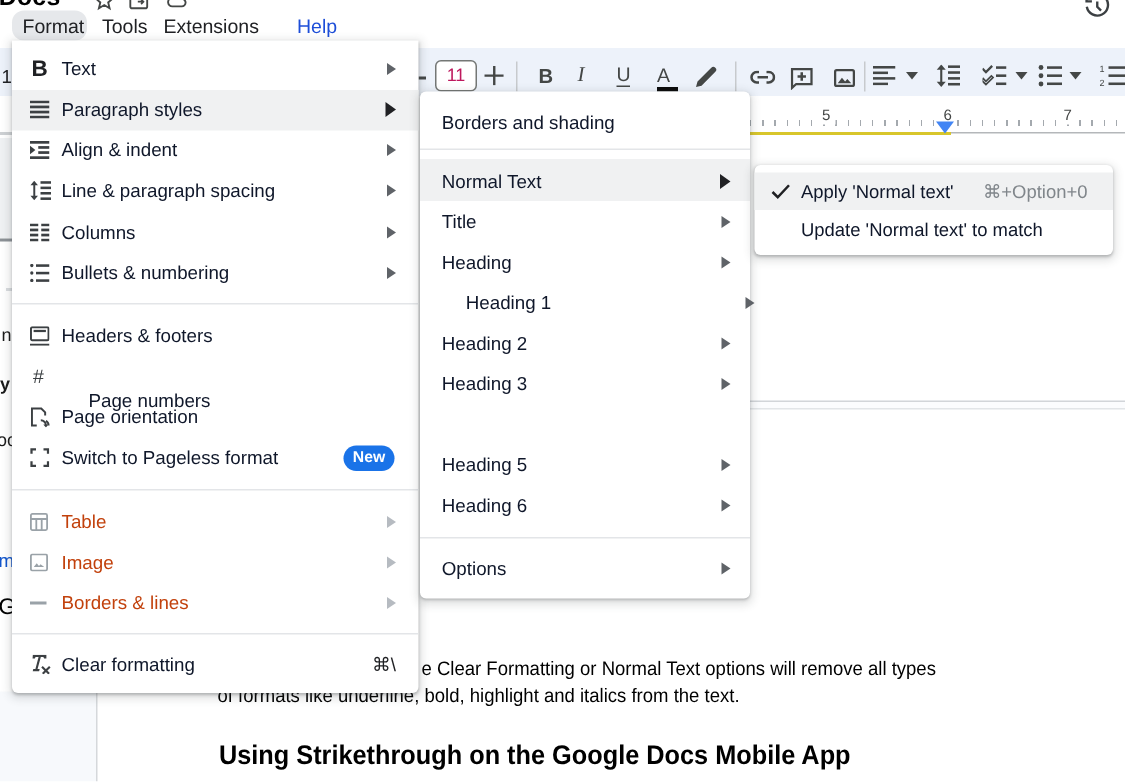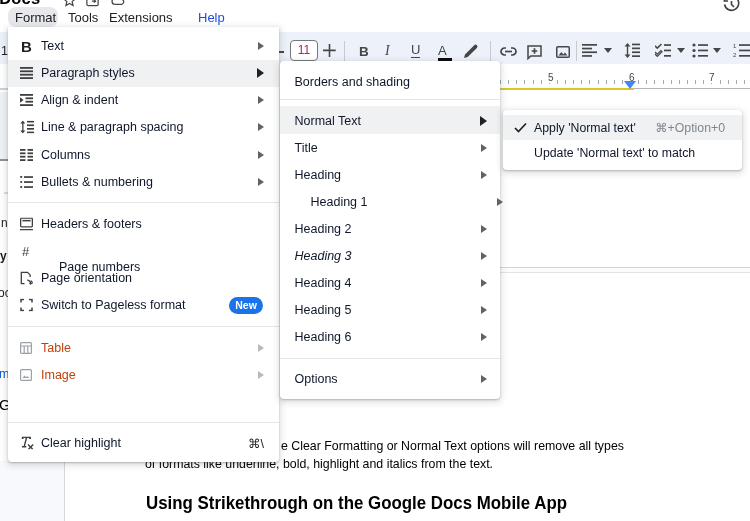--- a/index.html
+++ b/index.html
@@ -304,31 +304,36 @@
 
     <div class="mrow" style="top:334.5px;">
       <svg class="micon" style="left:12px;" width="12" height="12" viewBox="0 0 12 12" fill="none" stroke="#9aa2a8">
           <rect x="0.6" y="0.6" width="10.8" height="10.8" rx="1" stroke-width="1.2"></rect>
           <path d="M2.5 9l2-2.5 1.5 1.8 1-1.2L9.5 9z" fill="#9aa2a8" stroke="none"></path>
         </svg>
       <div class="mlabel dis" style="left:33px;">Image</div>
       <div class="arr dis" style="left:250px;"></div>
     </div>
 
+    <div class="mrow" style="top:361.5px;">
+      <div class="micon" style="left:12px;width:11px;height:2px;background:#9aa2a8;"></div>
+      <div class="mlabel dis" style="left:33px;">Borders &amp; lines</div>
+      <div class="arr dis" style="left:250px;"></div>
+    </div>
     <div class="sep" style="top:395px;"></div>
 
     <div class="mrow" style="top:403px;">
       <svg class="micon" style="left:12px;" width="14" height="13" viewBox="0 0 14 13">
           <g fill="#3c4043">
             <path d="M2 0h9.5v2.7h-1.6l-0.5-1.2H7.6L5.3 10h1.5L6.4 11.5H1.9L2.3 10h1.5L6 1.5H3.9L3.4 2.7H1.8z" transform="scale(0.95)"></path>
             <path d="M8.5 7.5l4.7 4.7-1 1-4.7-4.7z"></path>
             <path d="M12.2 7.5l-4.7 4.7 1 1 4.7-4.7z" transform="translate(0.5,0)"></path>
           </g>
         </svg>
-      <div class="mlabel" style="left:33px;">Clear highlight</div>
+      <div class="mlabel" style="left:33px;">Clear formatting</div>
       <div class="mlabel" style="left:240px;color:#202124;">⌘\</div>
     </div>
   </div>
 
   <div class="ab" id="menu2" style="left:280px;top:61px;width:220px;height:338px;background:#fff;border-radius:4px;
        box-shadow:0 2px 6px 2px rgba(60,64,67,.15),0 1px 2px rgba(60,64,67,.3);">
     <div class="hl" style="top:45px;height:28px;"></div>
     <div class="mrow" style="top:7.5px;">
         <div class="mlabel" style="left:14.5px;">Borders and shading</div>
       </div>
@@ -347,25 +352,21 @@
       </div>
     <div class="mrow" style="top:128px;margin-left:16px;">
         <div class="mlabel" style="left:14.5px;">Heading 1</div>
         <div class="arr" style="left:201px;"></div>
       </div>
     <div class="mrow" style="top:155px;">
         <div class="mlabel" style="left:14.5px;">Heading 2</div>
         <div class="arr" style="left:201px;"></div>
       </div>
     <div class="mrow" style="top:182px;">
-        <div class="mlabel" style="left:14.5px;font-style:italic;">Heading 3</div>
-        <div class="arr" style="left:201px;"></div>
-      </div>
-    <div class="mrow" style="top:209px;">
-        <div class="mlabel" style="left:14.5px;">Heading 4</div>
+        <div class="mlabel" style="left:14.5px;">Heading 3</div>
         <div class="arr" style="left:201px;"></div>
       </div>
     <div class="mrow" style="top:236px;">
         <div class="mlabel" style="left:14.5px;">Heading 5</div>
         <div class="arr" style="left:201px;"></div>
       </div>
     <div class="mrow" style="top:263px;">
         <div class="mlabel" style="left:14.5px;">Heading 6</div>
         <div class="arr" style="left:201px;"></div>
       </div>

